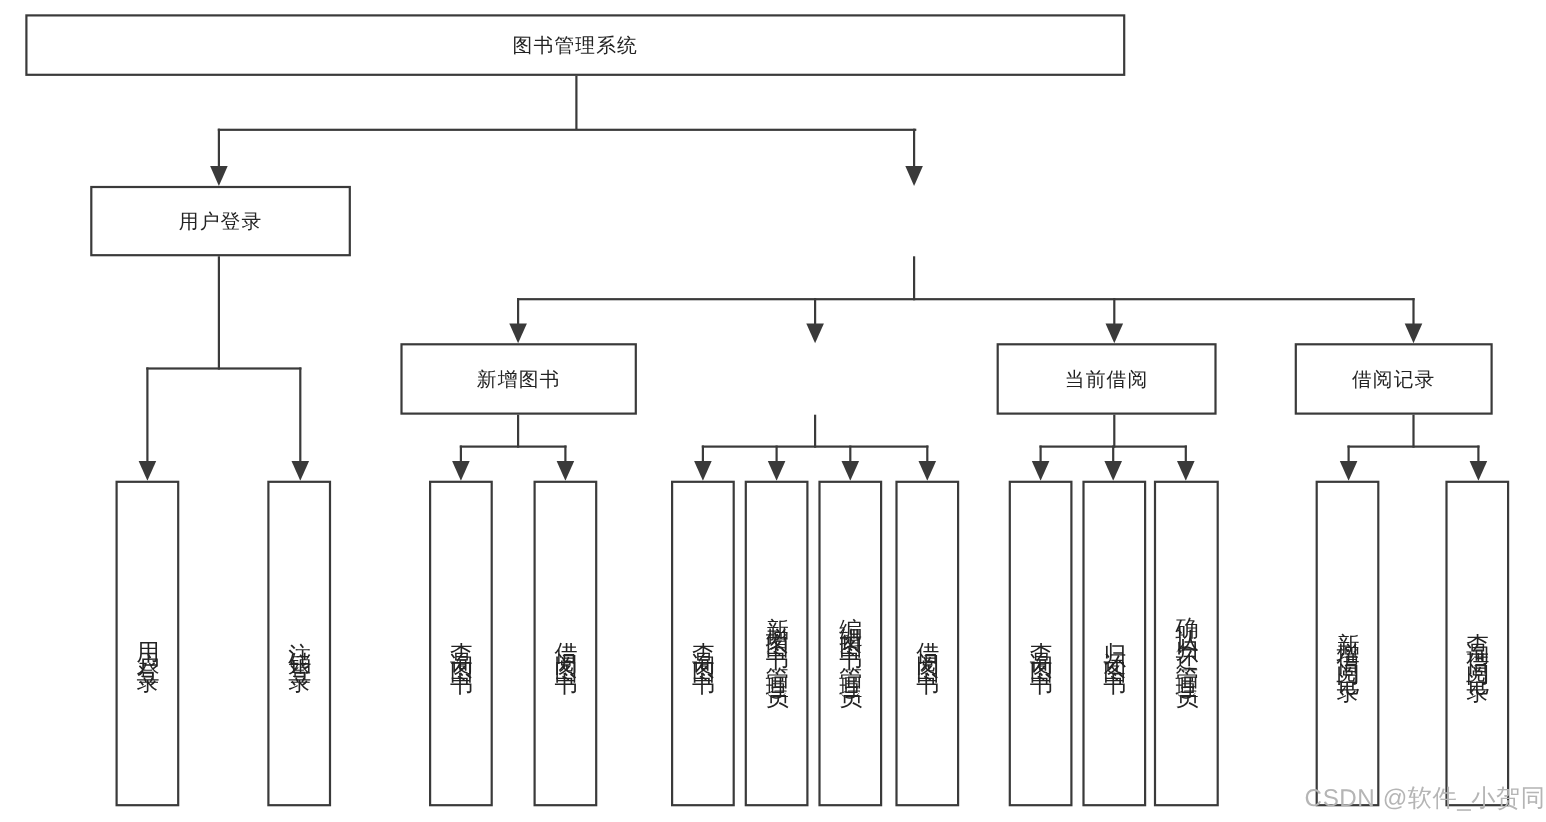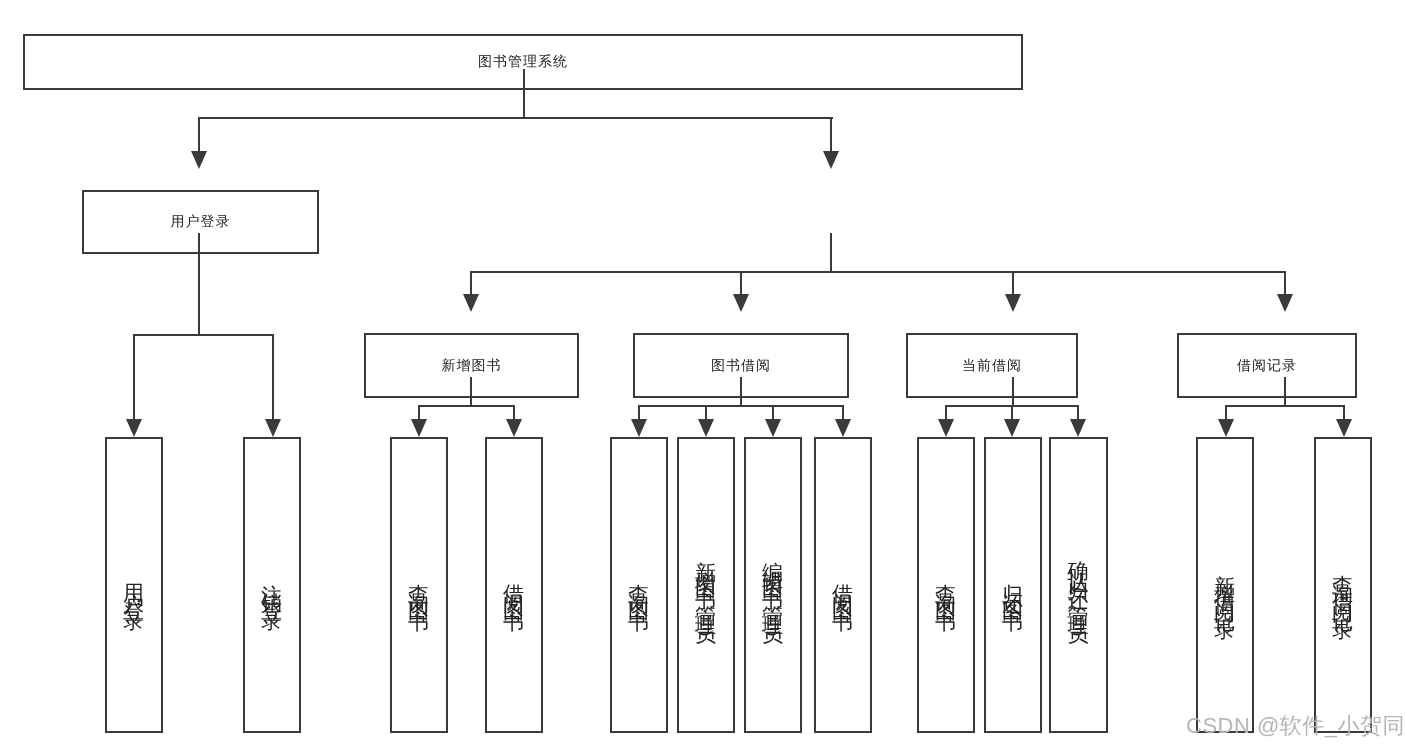--- a/index.html
+++ b/index.html
@@ -11,23 +11,22 @@
   *{margin:0;padding:0;box-sizing:border-box;}
   html,body{width:1405px;height:747px;background:var(--background);overflow:hidden;}
   body{font-family:"Liberation Sans","DejaVu Sans",sans-serif;}
   #canvas{position:absolute;left:0;top:0;width:1405px;height:747px;background:var(--background);}
 
   .box{
     position:absolute;
     border:2px solid var(--line);
     background:var(--background);
     display:flex;align-items:center;justify-content:center;
-    font-size:14px;color:var(--text);
+    font-size:18px;color:var(--text);
     letter-spacing:1px;
-    margin-top:21px;
   }
   .vbox{position:absolute;border:2px solid var(--line);background:var(--background);}
   .vbox > span{
     position:absolute;left:50%;top:50%;
     transform:translate(-50%,-50%);
     writing-mode:vertical-lr;
     white-space:nowrap;
     font-size:21px;color:var(--text);
     letter-spacing:9px;line-height:1.1;
   }
@@ -74,22 +73,21 @@
   <div class="vline" style="left:470px;top:271px;height:26px;"></div>
   <div class="vline" style="left:740px;top:271px;height:26px;"></div>
   <div class="vline" style="left:1012px;top:271px;height:26px;"></div>
   <div class="vline" style="left:1284px;top:271px;height:26px;"></div>
   <div class="arrow" style="left:463px;top:294px;"></div>
   <div class="arrow" style="left:733px;top:294px;"></div>
   <div class="arrow" style="left:1005px;top:294px;"></div>
   <div class="arrow" style="left:1277px;top:294px;"></div>
 
   <div class="box" style="left:364px;top:312px;width:215px;height:65px;">新增图书</div>
-  <div class="box" style="left:633px;top:312px;width:216px;height:65px;">图书借阅</div>
-  <div class="box" style="left:906px;top:312px;width:172px;height:65px;">当前借阅</div>
+  <div class="box" style="left:906px;top:312px;width:200px;height:65px;">当前借阅</div>
   <div class="box" style="left:1177px;top:312px;width:180px;height:65px;">借阅记录</div>
 
   <div class="vline" style="left:470px;top:377px;height:30px;"></div>
   <div class="hline" style="left:418px;top:405px;width:97px;"></div>
   <div class="vline" style="left:418px;top:405px;height:16px;"></div>
   <div class="vline" style="left:513px;top:405px;height:16px;"></div>
   <div class="arrow" style="left:411px;top:419px;"></div>
   <div class="arrow" style="left:506px;top:419px;"></div>
 
   <div class="vline" style="left:740px;top:377px;height:30px;"></div>

